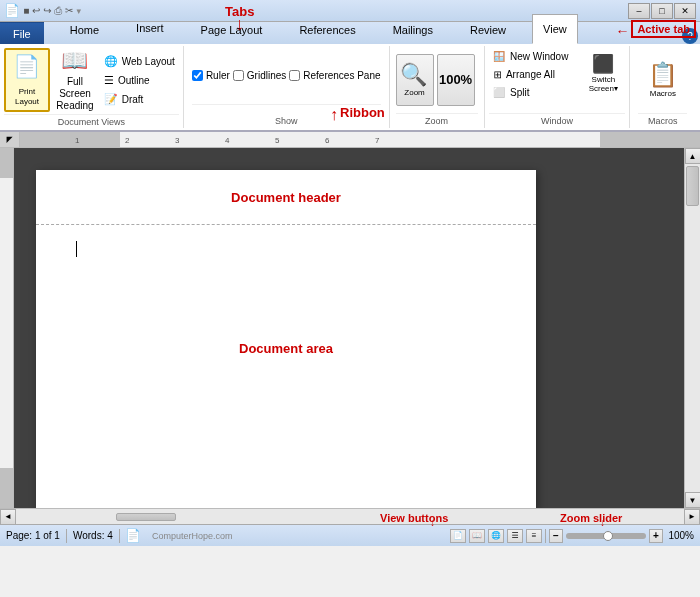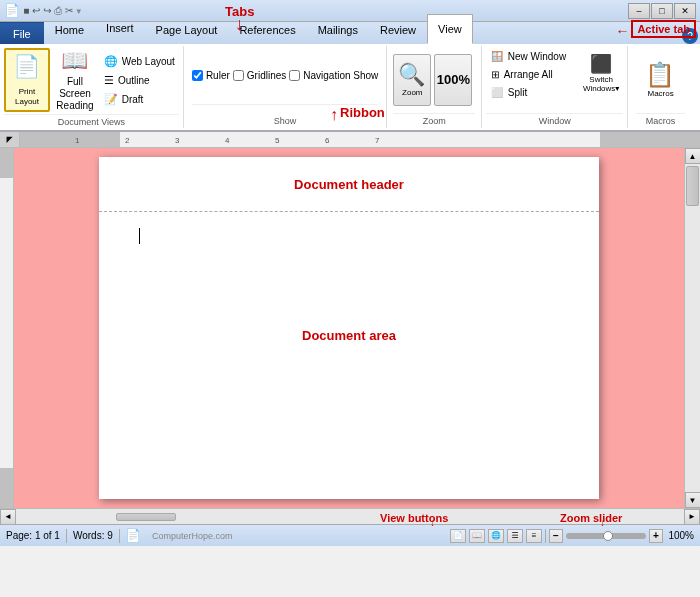--- a/index.html
+++ b/index.html
@@ -1,20 +1,20 @@
 <!DOCTYPE html>
 <html><head>
   <meta charset="utf-8">
   <style>
     * { margin: 0; padding: 0; box-sizing: border-box; }
     body { width: 700px; height: 597px; font-family: 'Segoe UI', Arial, sans-serif; font-size: 11px; background: #f0f0f0; overflow: hidden; user-select: none; }
 
     
     #title-bar { height: 22px; background: linear-gradient(to bottom, #d6e4f7, #c2d6ee); display: flex; align-items: center; justify-content: space-between; padding: 0 4px; border-bottom: 1px solid #aaa; }
-    .ribbon-tab { padding: 14px 10px; font-size: 11px; cursor: pointer; border: 1px solid transparent; border-bottom: none; position: relative; }
+    .ribbon-tab { padding: 14px 10px; font-size: 11px; cursor: pointer; border: 1px solid transparent; border-bottom: none; position: relative; margin-left: 15px; }
     .ribbon-tab.active { background: white; border-color: #aaa; border-bottom-color: white; z-index: 2; color: #000; }
 
     
     #ribbon { height: 88px; background: white; border-bottom: 2px solid #aab; display: flex; align-items: stretch; padding: 2px 0; position: relative; }
     .ribbon-btn-large { display: flex; flex-direction: column; align-items: center; justify-content: center; width: 44px; padding: 2px; cursor: pointer; border: 2px solid transparent; border-radius: 2px; font-size: 9px; text-align: center; line-height: 1.2; }
     .ribbon-btn-large.active { background: #fffacc; border-color: #cc9900; }
     .ribbon-btn-small { display: flex; align-items: center; gap: 4px; padding: 1px 3px; cursor: pointer; border: 1px solid transparent; border-radius: 2px; font-size: 10px; white-space: nowrap; }
     @keyframes blink { 0%,100%{opacity:1} 50%{opacity:0} }
 
     
@@ -98,21 +98,21 @@
       <label style="display:flex;align-items:center;gap:3px;font-size:10px;cursor:pointer;">
         <input type="checkbox" checked="" style="width: 11px; height: 11px;">
         <span>Ruler</span>
       </label>
       <label style="display:flex;align-items:center;gap:3px;font-size:10px;cursor:pointer;">
         <input type="checkbox" style="width: 11px; height: 11px;">
         <span>Gridlines</span>
       </label>
       <label style="display:flex;align-items:center;gap:3px;font-size:10px;cursor:pointer;">
         <input type="checkbox" style="width: 11px; height: 11px;">
-        <span>Navigation Show</span>
+        <span>References Pane</span>
       </label>
     </div>
     <div style="font-size:9px;color:#555;text-align:center;margin-top:2px;padding-top:11px;border-top:1px solid #eee;">Show</div>
   </div>
 
   <div style="display:flex;flex-direction:column;padding:2px 6px;border-right:1px solid #ddd;min-width:95px;">
     <div style="display:flex;gap:3px;align-items:center;flex:1;">
 
       <div style="width:38px;height:52px;border:1px solid #aaa;background:linear-gradient(to bottom,#f5f5f5,#e0e0e0);border-radius:2px;display:flex;flex-direction:column;align-items:center;justify-content:center;cursor:pointer;font-size:9px;">
         <span style="font-size:22px;">🔍</span>
@@ -138,21 +138,21 @@
           <span>Arrange All</span>
         </div>
         <div class="ribbon-btn-small" style="font-size:10px;padding:2px 4px;">
           <span>⬜</span>
           <span>Split</span>
         </div>
       </div>
       <div style="display:flex;flex-direction:column;gap:2px;margin-left:6px;">
         <div style="display:flex;flex-direction:column;align-items:center;width:44px;height:50px;border:1px solid transparent;border-radius:2px;cursor:pointer;font-size:9px;text-align:center;justify-content:center;">
           <span style="font-size:18px;">⬛</span>
-          <span style="font-size:8px;">Switch Windows▾</span>
+          <span style="font-size:8px;">Switch Screen▾</span>
         </div>
       </div>
     </div>
     <div style="font-size:9px;color:#555;text-align:center;margin-top:2px;padding-top:2px;border-top:1px solid #eee;">Window</div>
   </div>
 
   <div style="display:flex;flex-direction:column;padding:2px 8px;min-width:65px;">
     <div style="flex:1;display:flex;align-items:center;justify-content:center;">
       <div style="display:flex;flex-direction:column;align-items:center;justify-content:center;width:48px;height:56px;border:1px solid transparent;border-radius:2px;cursor:pointer;font-size:9px;text-align:center;">
         <span style="font-size:24px;">📋</span>
@@ -195,21 +195,21 @@
 <div style="display:flex;height:360px;overflow:hidden;">
 
   <div style="width:14px;background:linear-gradient(to right,#f0f0f0,#ddd);border-right:1px solid #bbb;position:relative;overflow:hidden;">
     <svg width="14" height="360">
       <rect width="14" height="30" fill="#c0c0c0"></rect>
       <rect y="30" width="14" height="290" fill="#f0f0f0"></rect>
       <rect y="320" width="14" height="40" fill="#c0c0c0"></rect>
     </svg>
   </div>
 
-  <div style="flex:1;background:#fca5a5;overflow:hidden;padding:9px;display:flex;justify-content:center;">
+  <div style="flex:1;background:#404040;overflow:hidden;padding:22px;display:flex;">
     <div style="width:500px;background:white;box-shadow:2px 2px 8px rgba(0,0,0,0.4);position:relative;min-height:340px;">
 
       <div style="height:55px;border-bottom:1px dashed #aaa;display:flex;align-items:center;justify-content:center;">
         <span style="color:#cc0000;font-weight:bold;font-size:13px;">Document header</span>
       </div>
 
       <div style="padding:16px 40px;min-height:280px;position:relative;">
         <div style="width:1px;height:16px;background:black;position:absolute;left:40px;top:16px;animation:blink 1s infinite;"></div>
         <div style="color:#cc0000;font-weight:bold;font-size:13px;text-align:center;margin-top:100px;">Document area</div>
       </div>
@@ -228,21 +228,21 @@
   <div style="width:16px;height:16px;background:linear-gradient(to bottom,#f0f0f0,#d8d8d8);border:1px solid #aaa;display:flex;align-items:center;justify-content:center;cursor:pointer;font-size:8px;flex-shrink:0;">◄</div>
   <div style="flex:1;height:10px;position:relative;">
     <div style="width:60px;height:8px;background:linear-gradient(to bottom,#d0d0d0,#c0c0c0);border:1px solid #aaa;border-radius:2px;position:absolute;left:100px;top:1px;cursor:pointer;"></div>
   </div>
   <div style="width:16px;height:16px;background:linear-gradient(to bottom,#f0f0f0,#d8d8d8);border:1px solid #aaa;display:flex;align-items:center;justify-content:center;cursor:pointer;font-size:8px;flex-shrink:0;">►</div>
 </div>
 
 <div id="status-bar" style="height:22px;background:linear-gradient(to bottom,#d6e4f7,#c2d6ee);border-top:1px solid #aaa;display:flex;align-items:center;padding:0 6px;gap:6px;font-size:10px;position:relative;">
   <span>Page: 1 of 1</span>
   <span style="width:1px;height:14px;background:#aaa;"></span>
-  <span>Words: 9</span>
+  <span>Words: 4</span>
   <span style="width:1px;height:14px;background:#aaa;"></span>
   <span style="font-size:13px;cursor:pointer;">📄</span>
 
   <span style="font-size:9px;color:#888;margin-left:4px;">ComputerHope.com</span>
 
   <div style="position:absolute;bottom:22px;left:380px;color:#cc0000;font-weight:bold;font-size:11px;">View buttons</div>
   <div style="position:absolute;bottom:18px;left:430px;color:#cc0000;">↓</div>
 
   <div style="position:absolute;bottom:22px;left:560px;color:#cc0000;font-weight:bold;font-size:11px;">Zoom slider</div>
   <div style="position:absolute;bottom:18px;left:600px;color:#cc0000;">↓</div>

